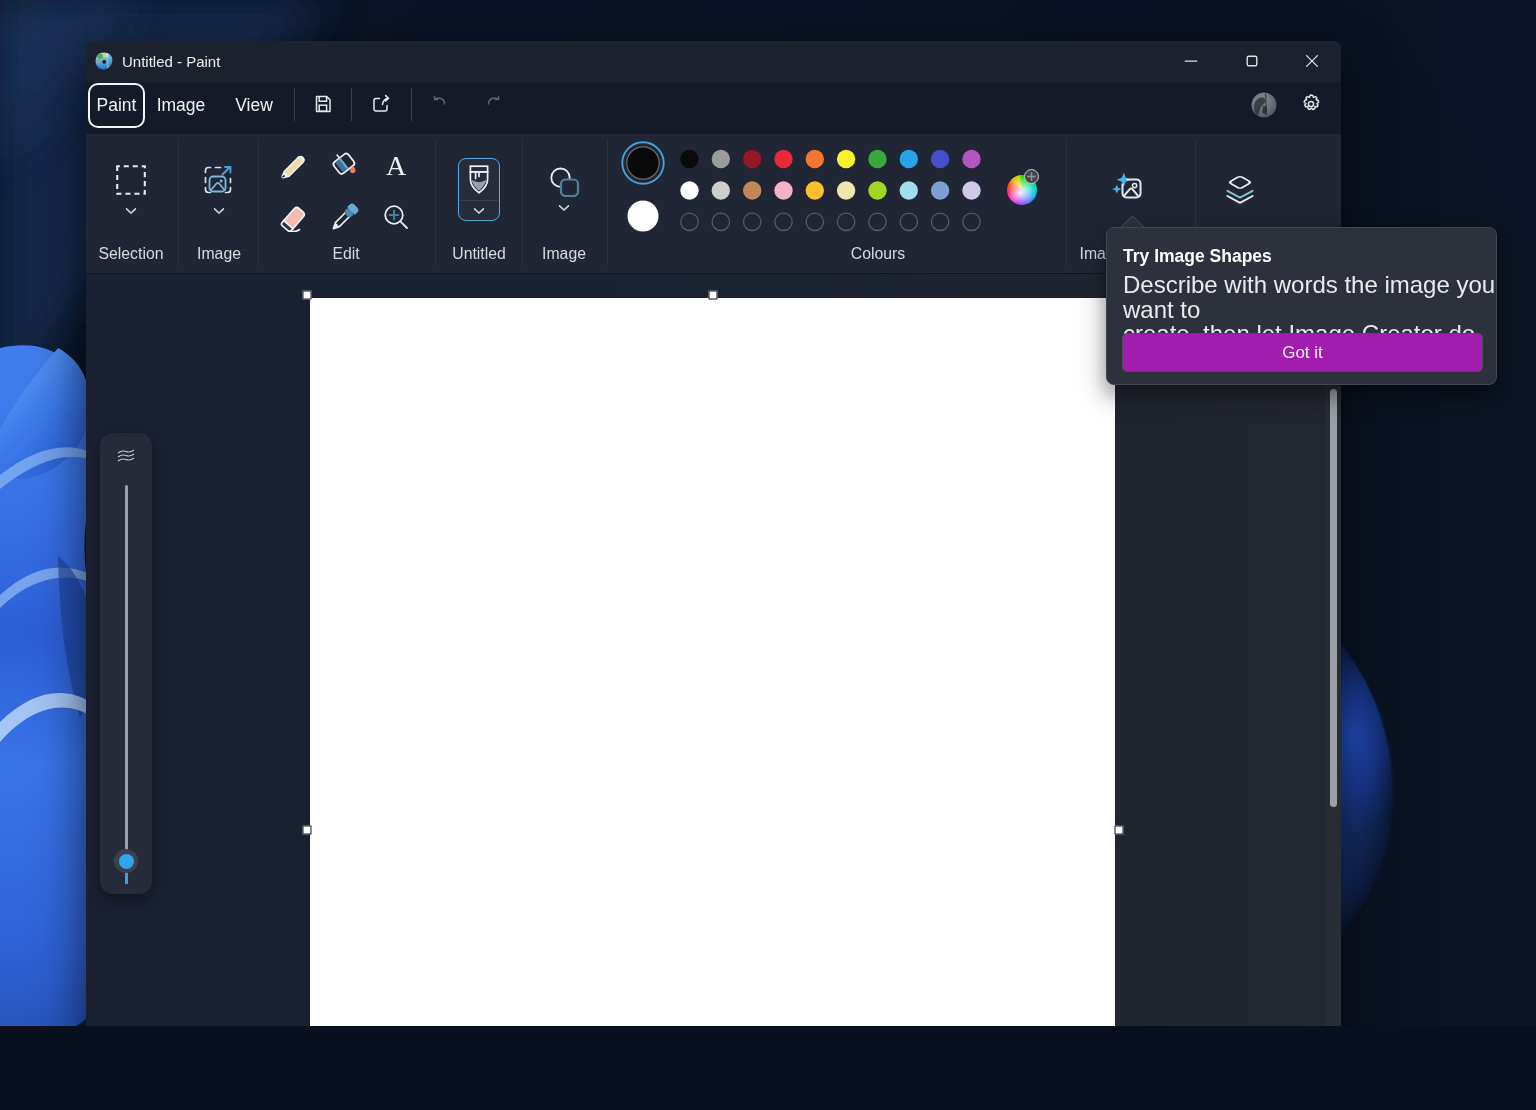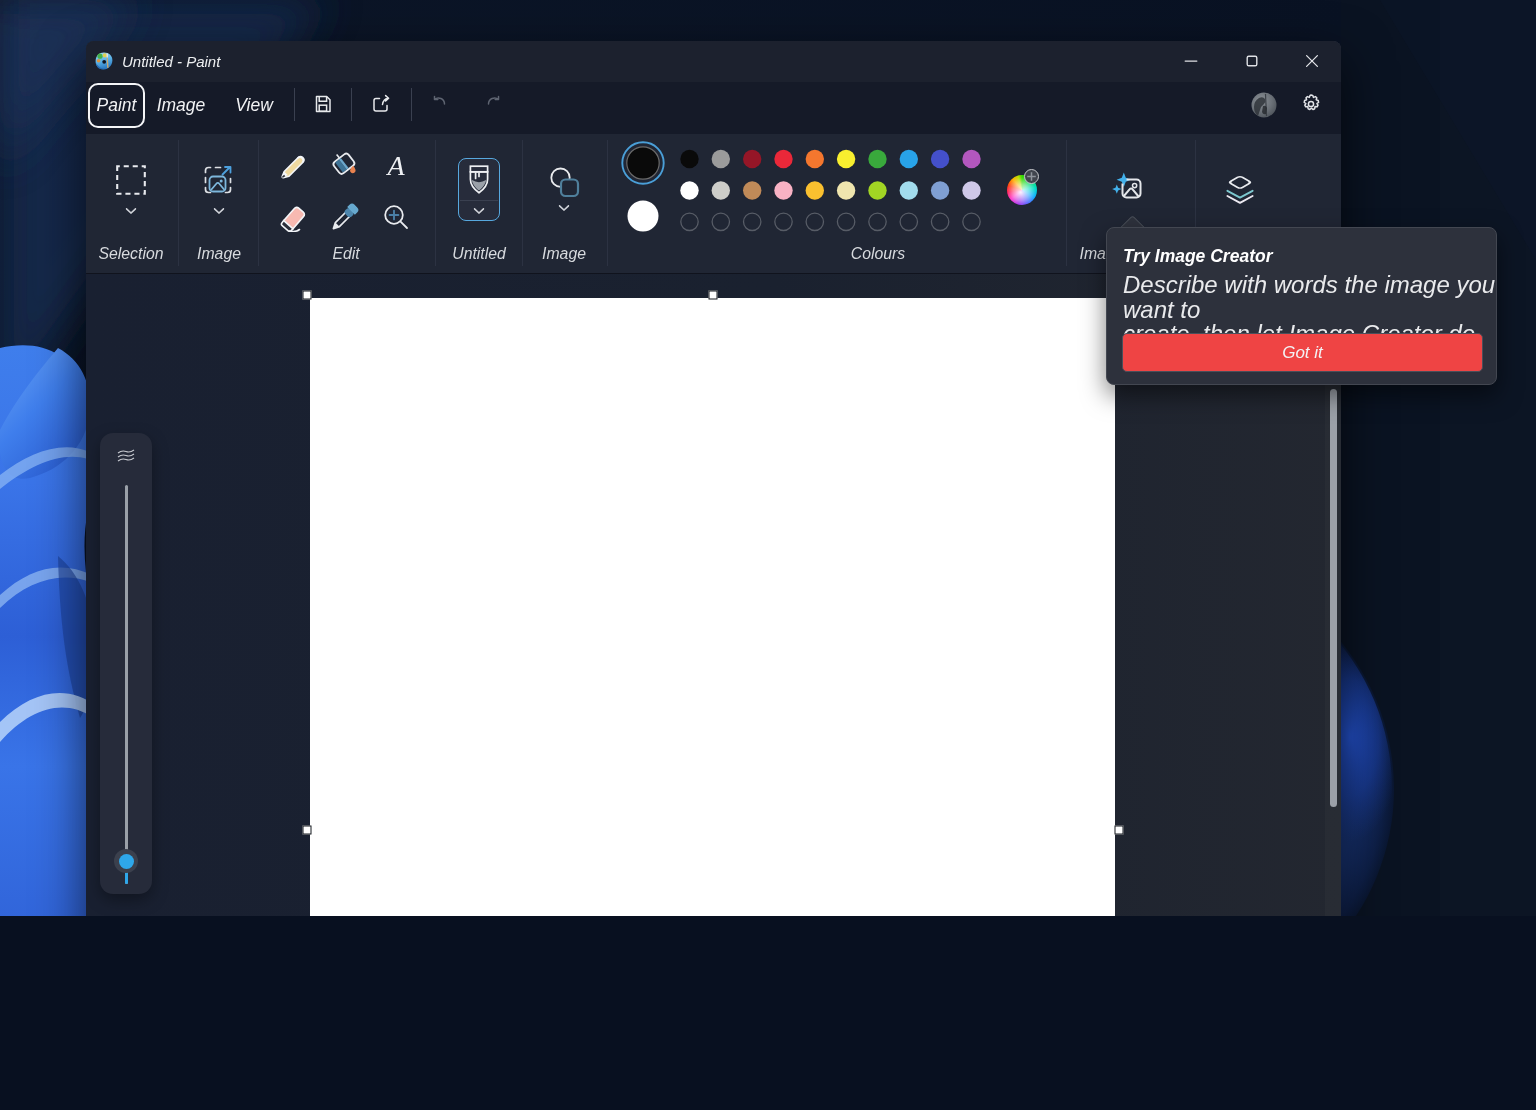--- a/index.html
+++ b/index.html
@@ -1,18 +1,18 @@
 <!DOCTYPE html>
 <html><head>
 <meta charset="utf-8">
 <style>
   *{-webkit-font-smoothing:antialiased;}
   html,body{margin:0;padding:0;width:1536px;height:1110px;overflow:hidden;background:#081020;
     font-family:"Liberation Sans",sans-serif;}
-  #stage{position:relative;width:1536px;height:916px;overflow:hidden;font-style:italic;}
+  #stage{position:relative;width:1536px;height:1026px;overflow:hidden;}
   .abs{position:absolute;}
   
   #win{position:absolute;left:86px;top:41px;width:1255px;height:1056px;border-radius:8px;
     background:#192031;box-shadow:0 18px 50px rgba(0,0,0,.65), inset 0 0 0 1px #2b3140;overflow:hidden;}
   #titlebar{position:absolute;left:0;top:0;width:100%;height:41px;background:#1c212e;}
   #menurow{position:absolute;left:0;top:41px;width:100%;height:52px;background:#151a28;}
   #ribbon{position:absolute;left:0;top:93px;width:100%;height:139px;background:#202634;border-bottom:1px solid #10131d;}
   #canvasarea{position:absolute;left:0;top:233px;width:100%;height:779px;background:linear-gradient(90deg,#192031 0%,#1a212f 55%,#232730 100%);}
   #statusbar{position:absolute;left:0;top:1012px;width:100%;height:44px;background:linear-gradient(90deg,#1a2134 0%,#1b2233 55%,#242832 100%);}
   .vsep{position:absolute;width:1px;background:#2c3242;}
@@ -23,21 +23,21 @@
   
   #canvas{position:absolute;left:224px;top:257px;width:805px;height:751px;background:#fff;}
   .handle{position:absolute;width:7px;height:7px;background:#fff;border:1px solid #15181f;transform:translate(-50%,-50%);}
   
   #tip{position:absolute;left:1106px;top:227px;width:391px;height:158px;background:#2d313c;
     border:1px solid #434751;border-radius:8px;box-shadow:0 10px 24px rgba(0,0,0,.5);box-sizing:border-box;}
   #tiparrow{position:absolute;left:1119px;top:216px;width:24px;height:13px;overflow:hidden;}
   #tiparrow div{position:absolute;left:4px;top:4px;width:17px;height:17px;background:#2e323d;border:1px solid #4a4f59;transform:rotate(45deg);border-radius:3px;}
   #tip .t1{position:absolute;left:16px;top:18px;font-size:17.5px;font-weight:bold;color:#ffffff;}
   #tip .t2{position:absolute;left:16px;top:45px;font-size:24px;color:#e9eaec;line-height:24.6px;}
-  #gotit{position:absolute;left:15px;top:105px;width:361px;height:39px;background:#ef4444;border:1px solid #4a4f5a;
+  #gotit{position:absolute;left:15px;top:105px;width:361px;height:39px;background:#a21caf;border:1px solid #4a4f5a;
     border-radius:5px;box-sizing:border-box;color:#f3f3f5;font-size:17px;text-align:center;line-height:37px;}
 </style>
 </head>
 <body>
 <div id="stage">
   <svg id="wall" class="abs" style="left:0;top:0" width="1536" height="1110" viewBox="0 0 1536 1110">
     <defs>
       <filter id="soft" x="-60%" y="-60%" width="220%" height="220%">
           <feGaussianBlur stdDeviation="20"></feGaussianBlur>
         </filter>
@@ -389,17 +389,17 @@
         <path d="M12.6,12.6 L17,17" stroke="#dde0e4" stroke-width="1.5" stroke-linecap="round"></path>
         <path d="M5,8 h6 M8,5 v6" stroke="#45a7dd" stroke-width="1.5" stroke-linecap="round"></path>
       </svg>
     </div>
   </div>
 
   <div id="tiparrow" style="left:1119px;top:215px;width:25px;height:14px;">
       <div></div>
     </div>
   <div id="tip">
-    <div class="t1">Try Image Creator</div>
+    <div class="t1">Try Image Shapes</div>
     <div class="t2">Describe with words the image you want to<br>create, then let Image Creator do the rest.</div>
     <div id="gotit">Got it</div>
   </div>
 </div>
 
 </body></html>

